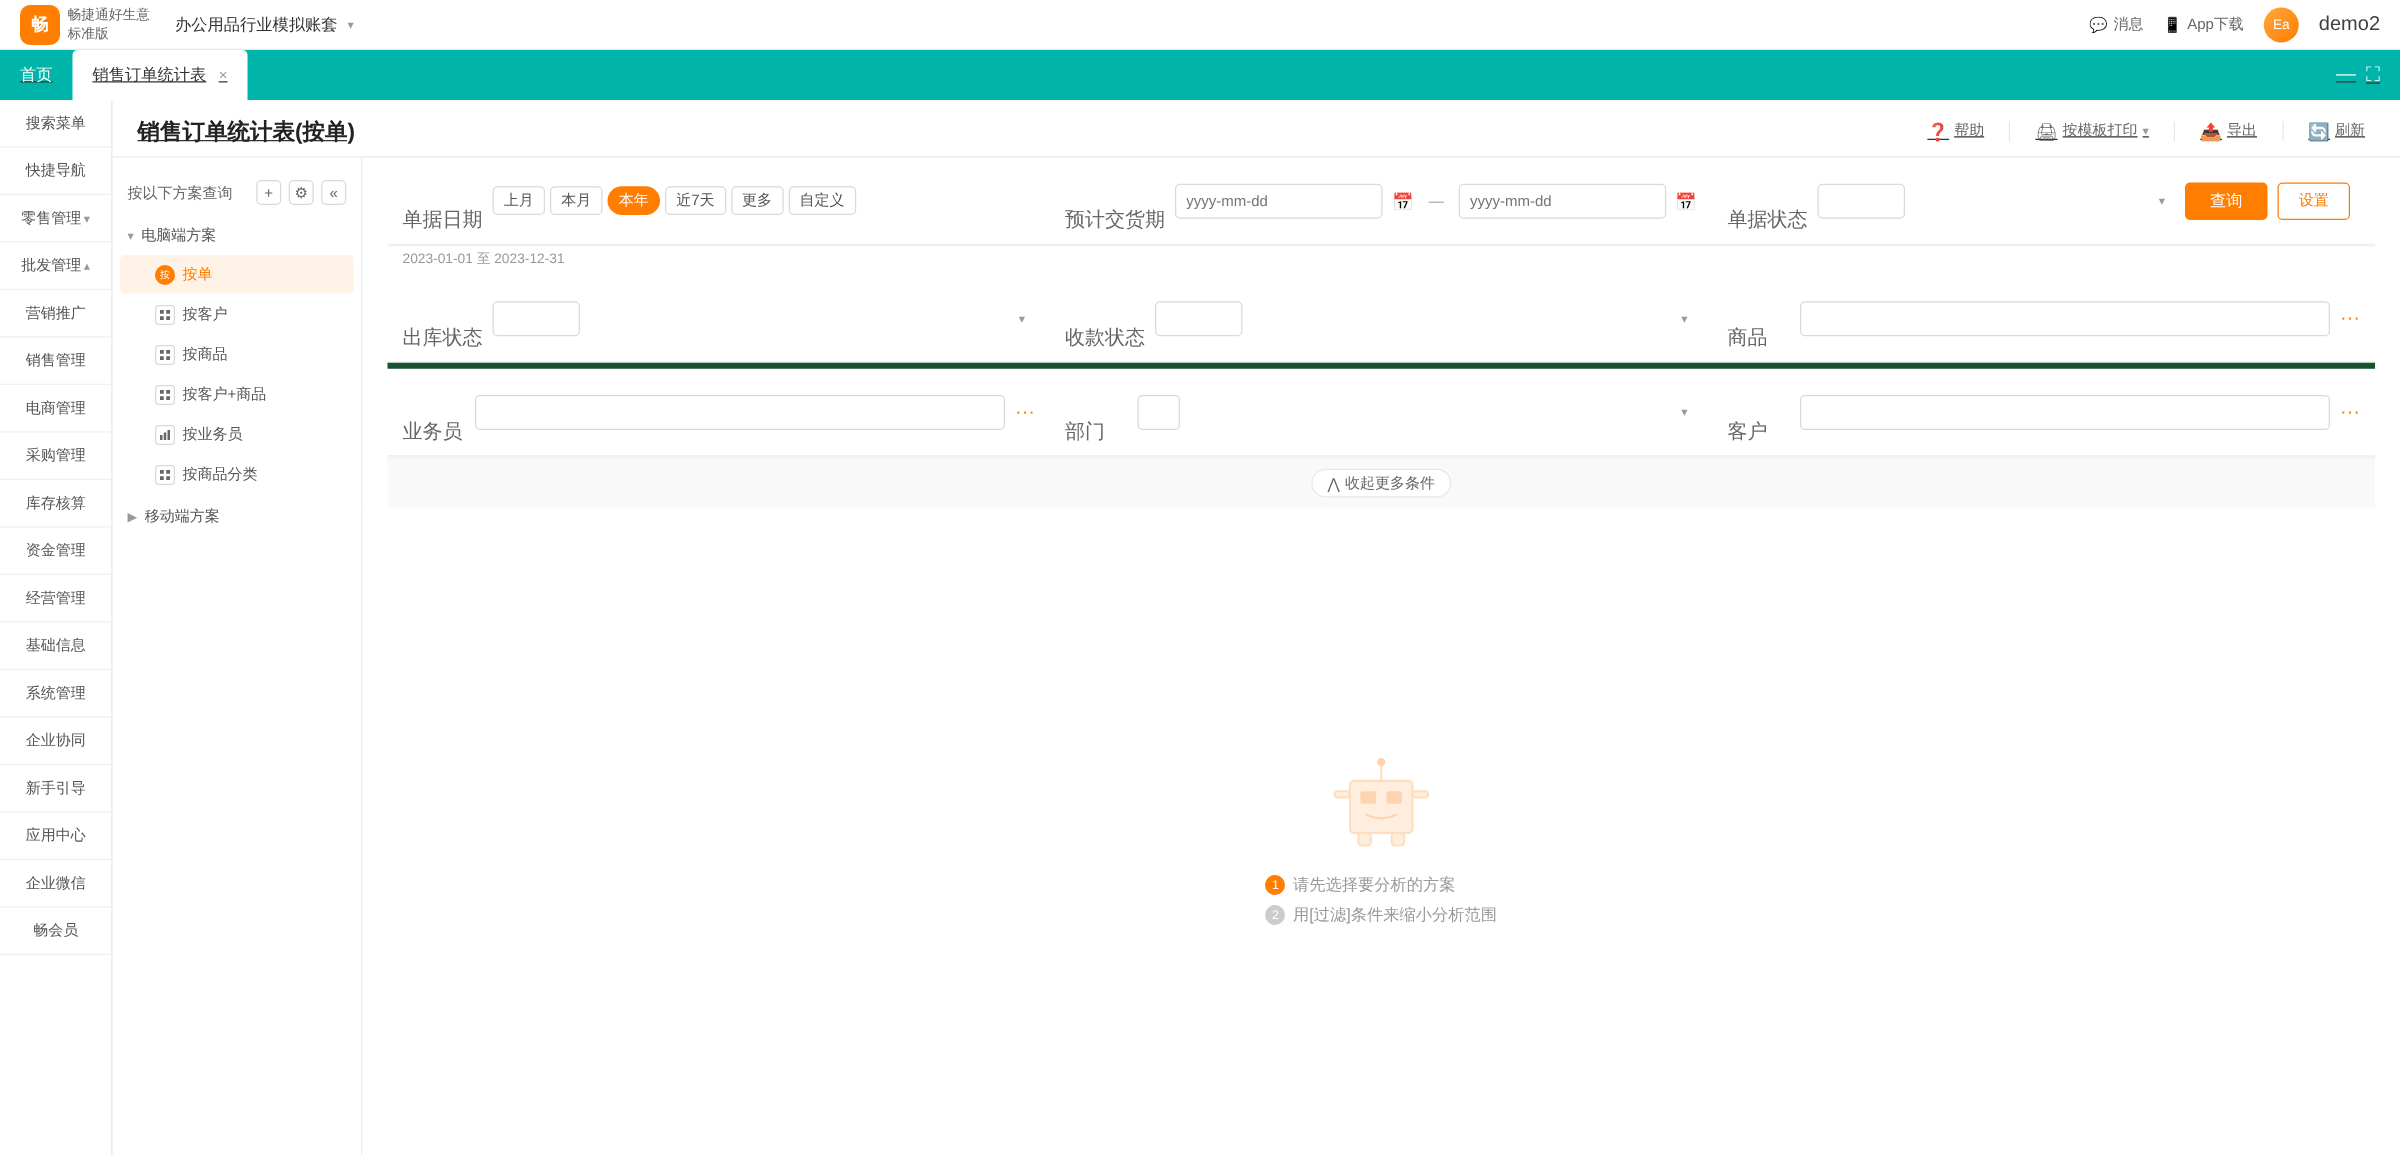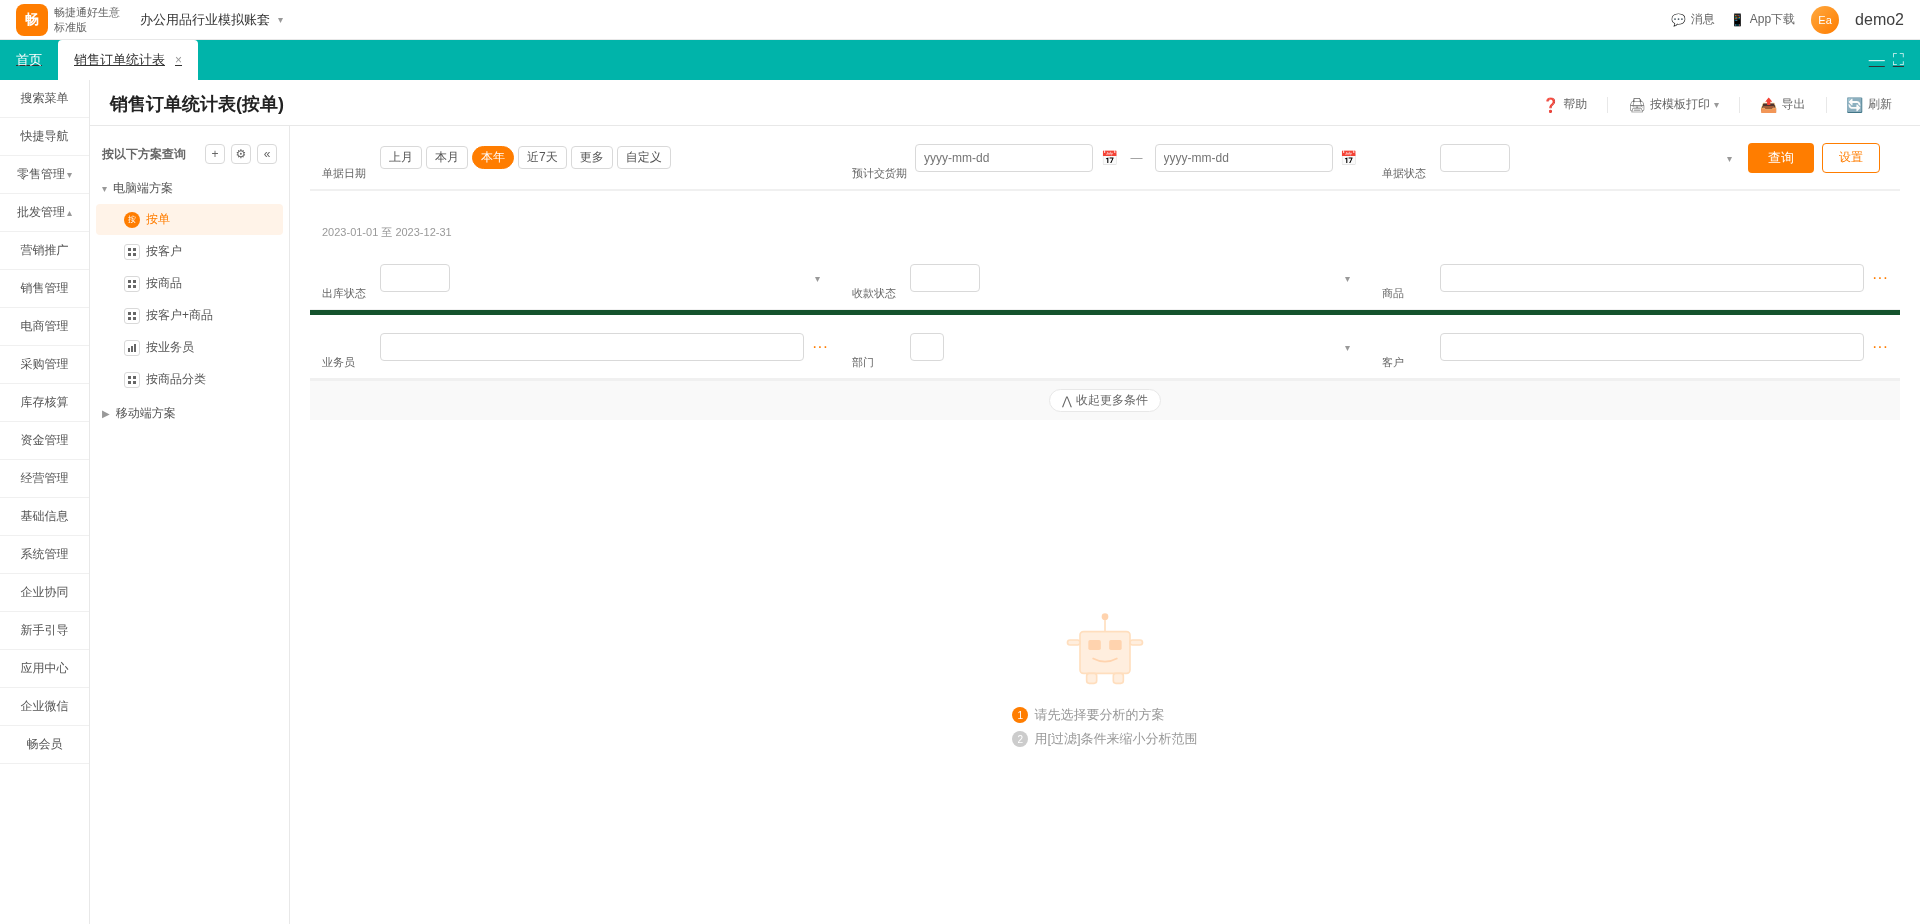--- a/index.html
+++ b/index.html
@@ -104,22 +104,24 @@
       display: flex;
       flex-direction: column;
       overflow: hidden;
     }
 
     
     .page-header {
       background: #fff;
       padding: 12px 20px 8px;
       display: flex;
+      align-items: center;
       justify-content: space-between;
       border-bottom: 1px solid #e8e8e8;
+      text-decoration: underline;
     }
     .page-title { font-size: 18px; font-weight: 600; color: #222; }
     .page-actions { display: flex; align-items: center; gap: 12px; }
     .page-action-btn {
       display: flex; align-items: center; gap: 4px;
       font-size: 12px; color: #666; cursor: pointer;
       padding: 4px 8px;
       border: none; background: none;
     }
     .page-action-icon { font-size: 14px; }
@@ -226,21 +228,21 @@
       overflow-y: auto;
       flex-shrink: 0;
     }
     .panel-header {
       display: flex;
       align-items: center;
       justify-content: space-between;
       padding: 6px 12px;
       margin-bottom: 4px;
     }
-    .panel-header-label { font-size: 12px; color: #666; font-weight: bold; }
+    .panel-header-label { font-size: 12px; color: #666; }
     .panel-header-actions { display: flex; gap: 6px; align-items: center; }
     .panel-icon-btn {
       width: 20px; height: 20px;
       border: 1px solid #d9d9d9;
       border-radius: 4px;
       display: flex; align-items: center; justify-content: center;
       cursor: pointer;
       font-size: 12px;
       color: #666;
       background: #fff;
@@ -314,21 +316,21 @@
       padding: 0 20px;
     }
     .filter-col {
       display: flex;
       align-items: center;
       padding: 8px 12px;
       border-bottom: 1px solid #f0f0f0;
       gap: 8px;
     }
     .filter-col-label {
-      font-size: 11px;
+      font-size: 16px;
       color: #666;
       white-space: nowrap;
       min-width: 50px;
       margin-top: 32px;
     }
     .filter-col-input {
       flex: 1;
       height: 28px;
       border: 1px solid #d9d9d9;
       border-radius: 4px;
@@ -599,21 +601,21 @@
                   <option value="approved">已审核</option>
                 </select>
               </div>
               <div style="display:flex;gap:8px;margin-left:auto;padding-right:8px;">
                 <button class="btn-search">查询</button>
                 <button class="btn-settings">设置</button>
               </div>
             </div>
           </div>
 
-          <div style="padding:2px 12px 6px;font-size:11px;color:#999;margin-top:32px;">
+          <div style="padding:2px 12px 6px;font-size:11px;color:#999;">
             <span>2023-01-01 至 2023-12-31</span>
           </div>
 
           <div style="display:grid;grid-template-columns:1fr 1fr 1fr;border-bottom:5px solid #14532d;">
             <div class="filter-col">
               <span class="filter-col-label">出库状态</span>
               <div class="select-col-wrap">
                 <select class="filter-col-select">
                   <option value=""></option>
                   <option value="out">已出库</option>

